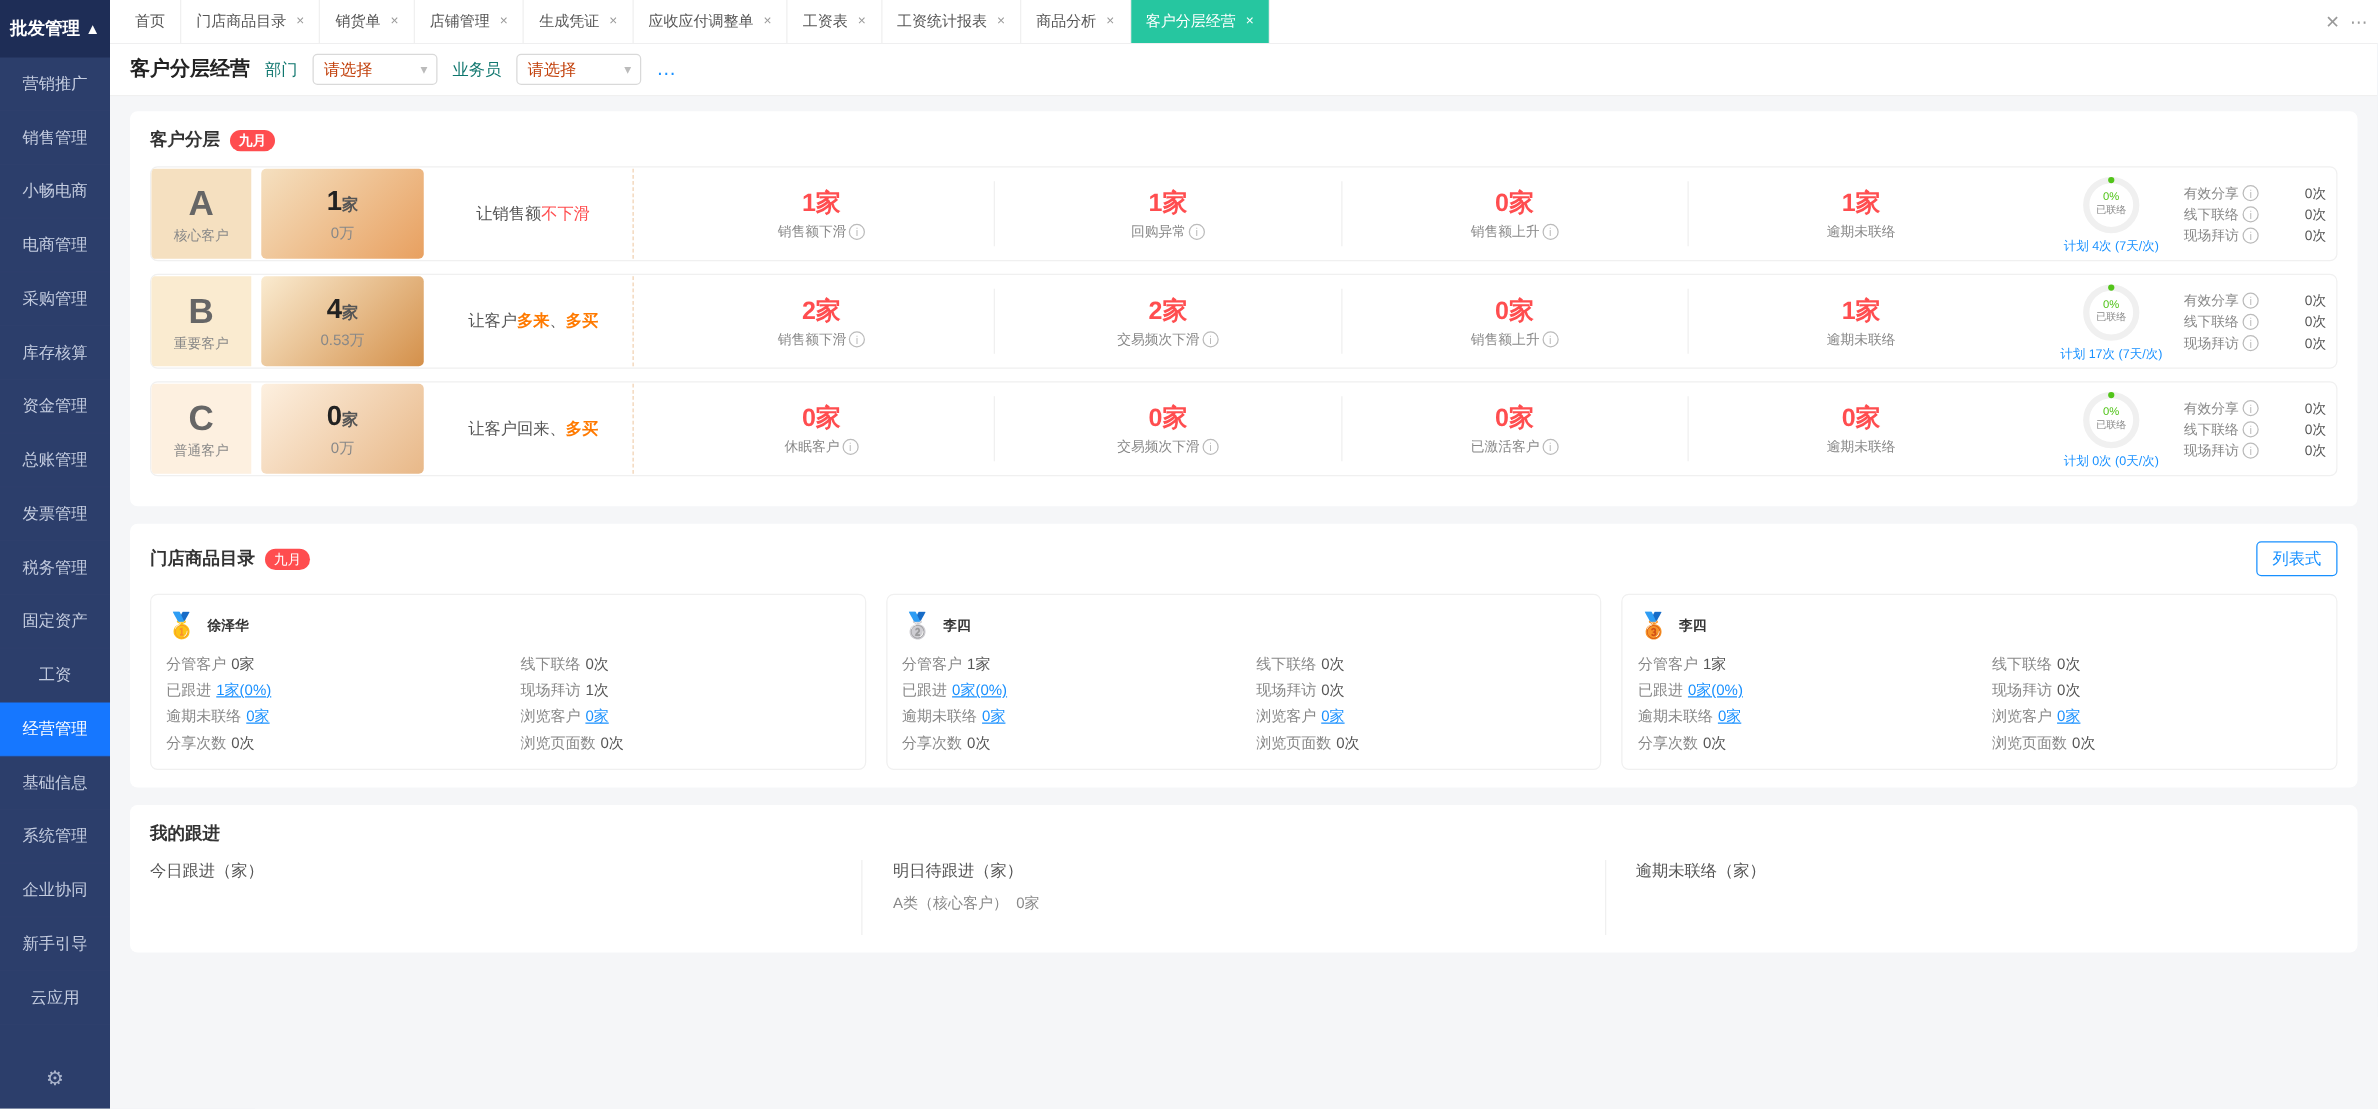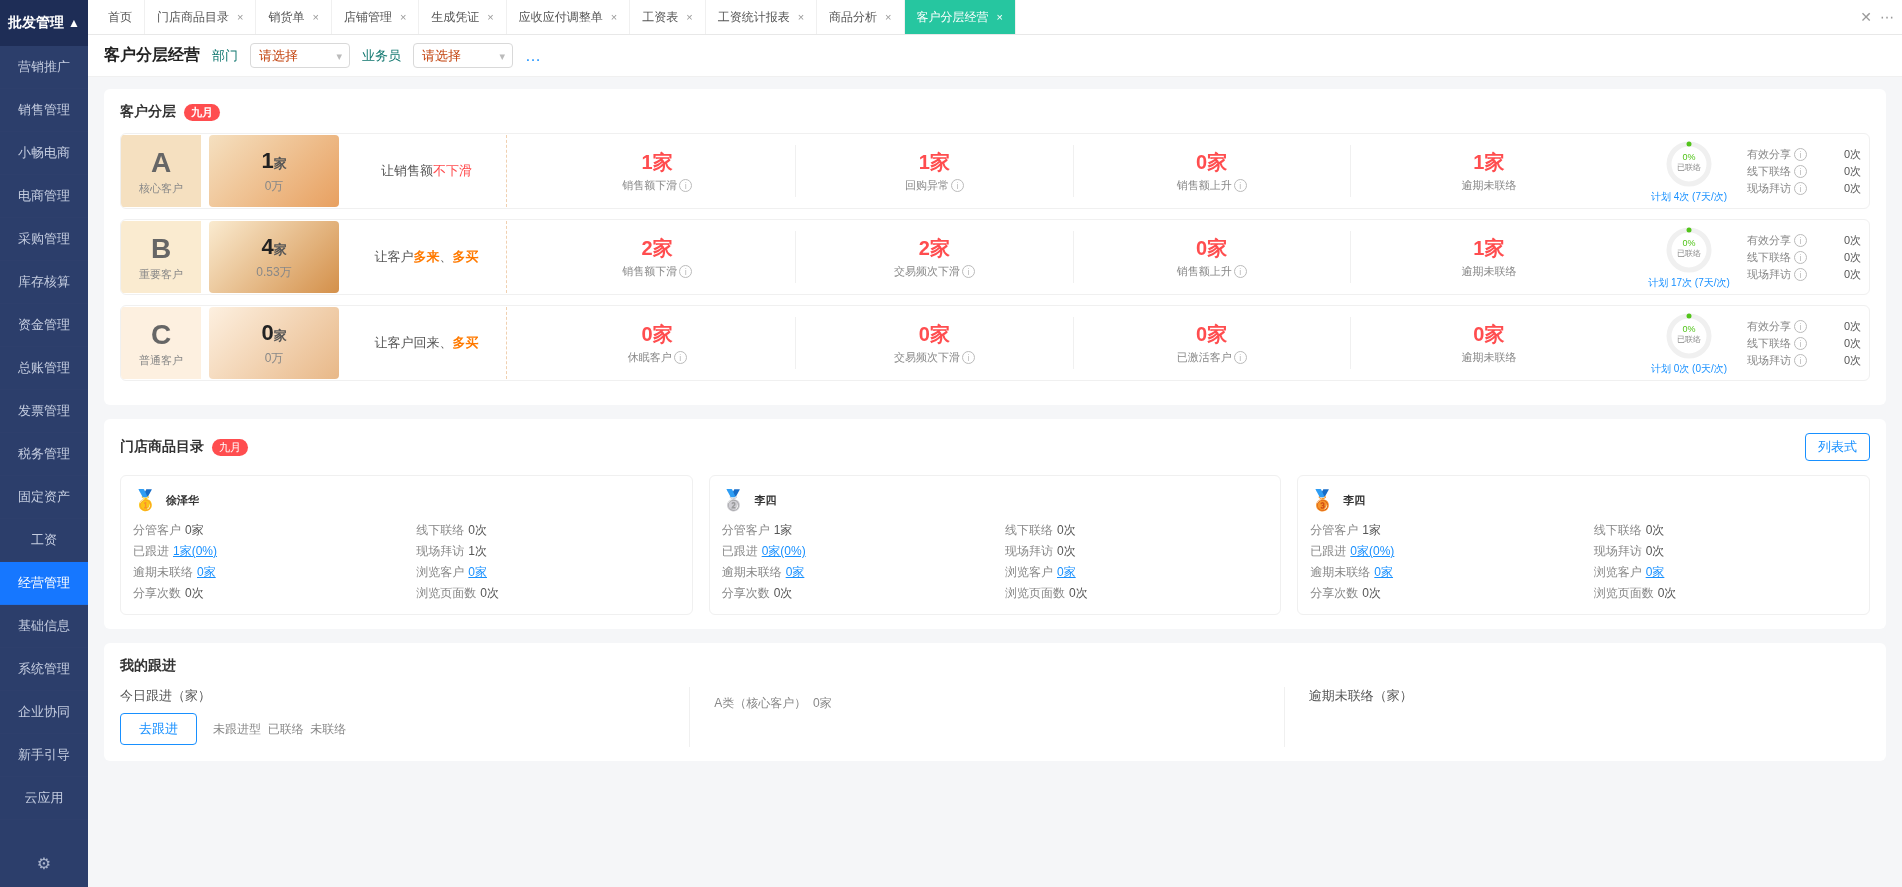--- a/index.html
+++ b/index.html
@@ -853,29 +853,24 @@
     </div>
   </div>
         </div>
     </div>
 
     <div class="follow-section">
       <div class="follow-title">我的跟进</div>
       <div style="display:flex; align-items:flex-start; gap:0;">
         <div style="flex:1; padding-right:16px;">
           <div class="follow-col-title">今日跟进（家）</div>
-          <div style="display:flex; align-items:center; gap:16px; margin-top:8px;">
-            <button class="go-follow-btn">去跟进</button>
-            <div style="font-size:12px; color:#888;">
-              <div>未跟进型&nbsp;&nbsp;已联络&nbsp;&nbsp;未联络</div>
-            </div>
-          </div>
         </div>
         <div class="follow-divider"></div>
         <div style="flex:1; padding:0 16px;">
+          <div class="follow-col-title">明日待跟进（家）</div>
           <div style="margin-top:8px; font-size:12px; color:#888;">
             <div>A类（核心客户）&nbsp;&nbsp;0家</div>
           </div>
         </div>
         <div class="follow-divider"></div>
         <div style="flex:1; padding:0 16px;">
           <div class="follow-col-title">逾期未联络（家）</div>
         </div>
       </div>
     </div>

